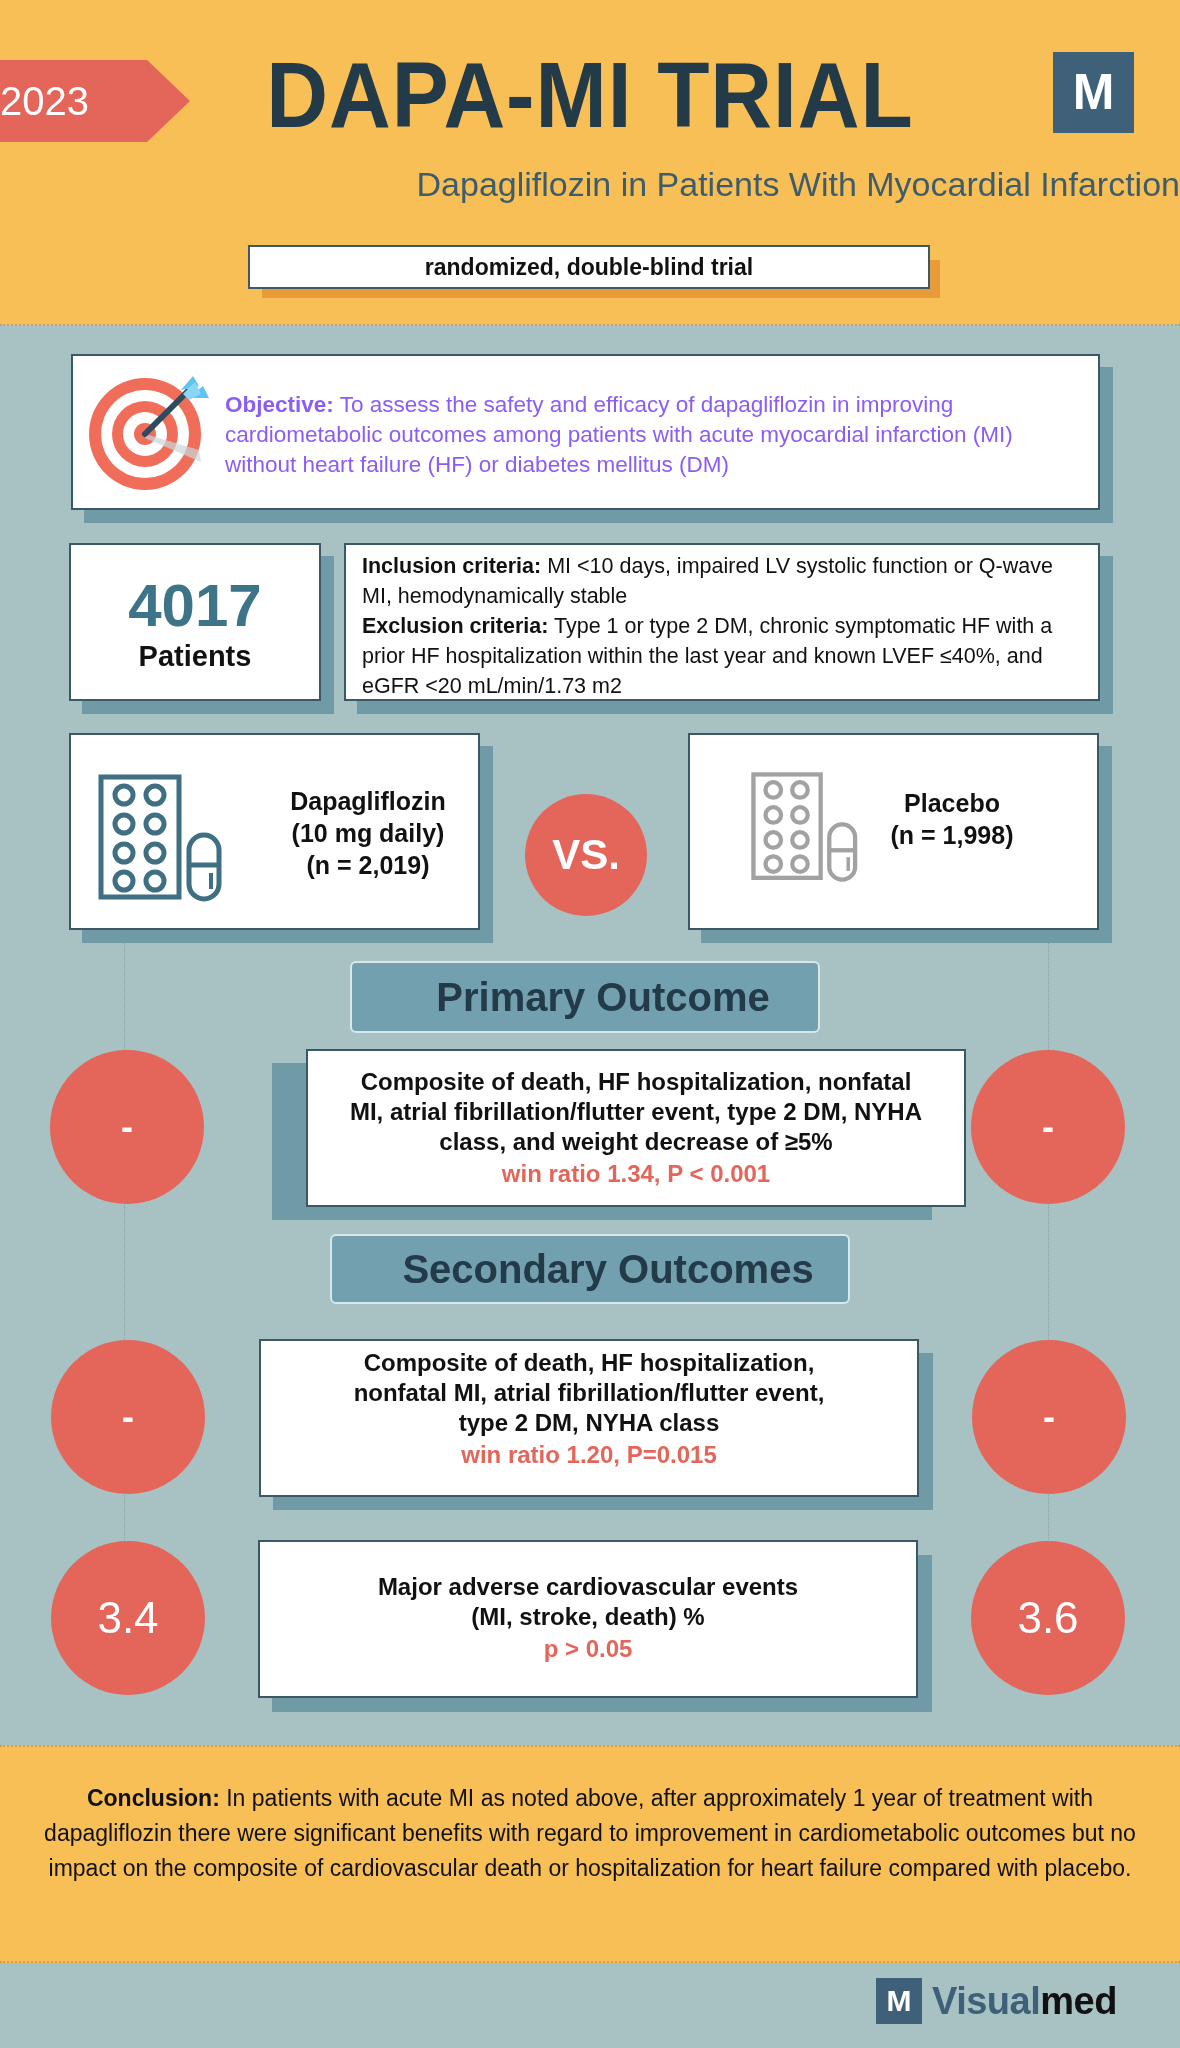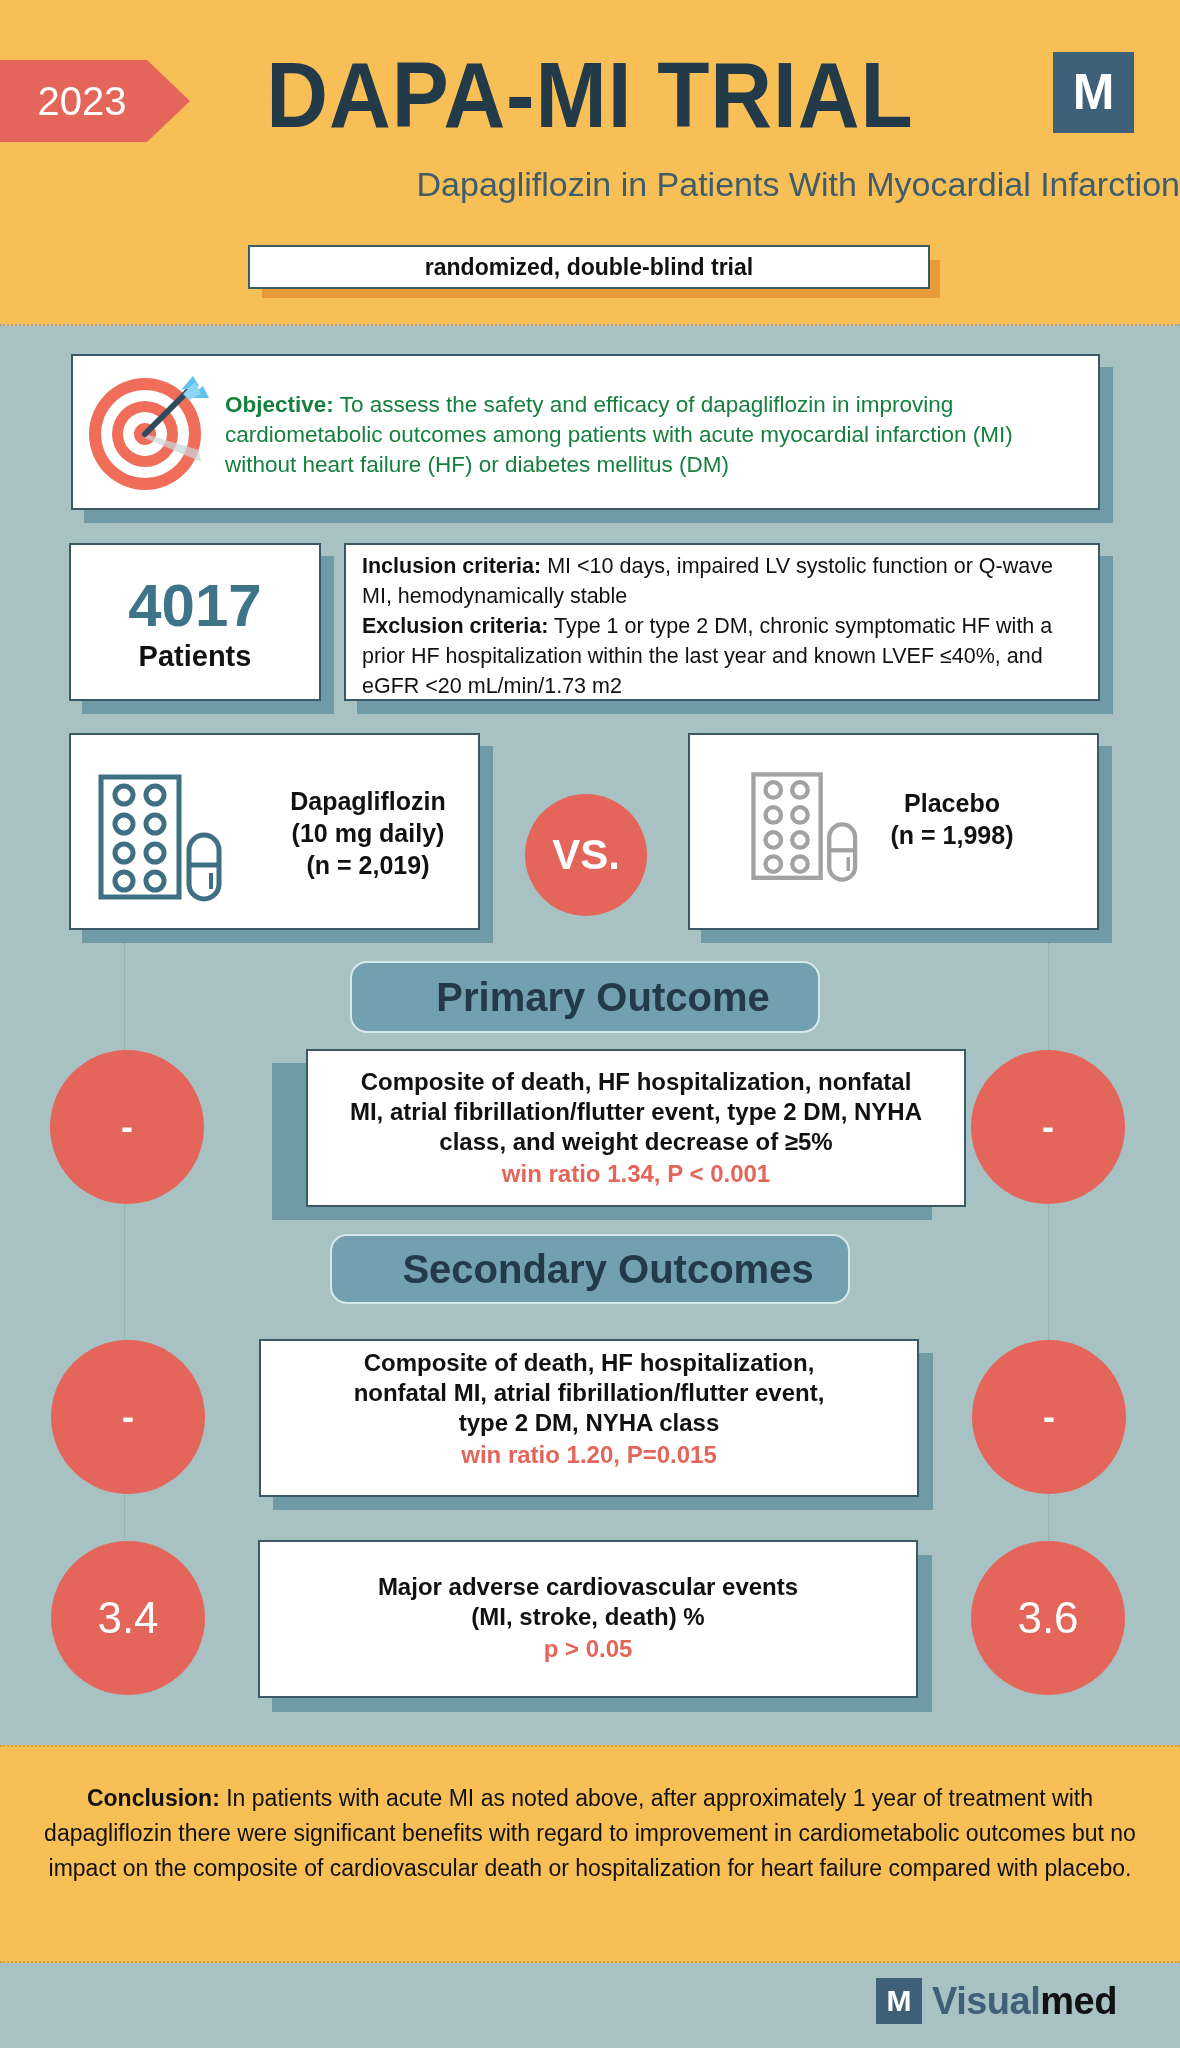--- a/index.html
+++ b/index.html
@@ -2,55 +2,55 @@
 <html><head>
 <meta charset="utf-8">
 <style>
   * { box-sizing: border-box; margin: 0; padding: 0; }
   html, body { width: 1180px; height: 2048px; background: #a8c2c4; font-family: "Liberation Sans", "DejaVu Sans", sans-serif; color: #111; overflow: hidden; }
   .page { position: relative; width: 1180px; height: 2048px; }
 
   
   .header { position: absolute; left: 0; top: 0; width: 1180px; height: 326px; background: #f8bf57; border-bottom: 2px dotted #9aa9a8; }
   .year-tag { position: absolute; left: 0; top: 60px; width: 190px; height: 82px; background: #e4655a; clip-path: polygon(0 0, 147px 0, 190px 50%, 147px 100%, 0 100%); }
-  .year-tag span { position: absolute; left: 12px; width: 140px; top: 0; line-height: 82px; text-align: center; color: #fff; font-size: 40px; }
+  .year-tag span { position: absolute; left: 0; width: 140px; top: 0; line-height: 82px; text-align: left; color: #fff; font-size: 40px; }
   .title { position: absolute; left: 200px; top: 40px; width: 780px; text-align: center; font-size: 92px; font-weight: bold; color: #233a48; letter-spacing: 1px; line-height: 110px; transform: scaleX(0.93); transform-origin: center; }
   .logo-box { position: absolute; left: 1053px; top: 52px; width: 81px; height: 81px; background: #3f6079; }
   .logo-box span { display: block; text-align: center; color: #fff; font-weight: bold; font-size: 50px; line-height: 81px; }
   .subtitle { position: absolute; left: 0; top: 165px; width: 1180px; text-align: right; font-size: 34px; color: #3e5c6a; }
   .design-box-shadow { position: absolute; left: 262px; top: 260px; width: 678px; height: 38px; background: #e79b3a; }
   .design-box { position: absolute; left: 248px; top: 245px; width: 682px; height: 44px; background: #fff; border: 2px solid #3a5a66; text-align: center; line-height: 40px; font-size: 23px; font-weight: bold; color: #111; }
 
   
   .card-shadow { position: absolute; background: #6f9aa6; }
   .card { position: absolute; background: #fff; border: 2px solid #3a5866; }
 
   .objective { left: 71px; top: 354px; width: 1029px; height: 156px; }
-  .objective-text { position: absolute; left: 152px; top: 34px; right: 18px; font-size: 22.5px; line-height: 30px; color: #15803d; }
+  .objective-text { position: absolute; left: 152px; top: 34px; right: 18px; font-size: 22.5px; line-height: 30px; color: #8b5cf6; }
   .target-icon { position: absolute; left: 16px; top: 16px; width: 124px; height: 124px; }
 
   .patients { left: 69px; top: 543px; width: 252px; height: 158px; text-align: center; }
   .patients .num { display: block; margin-top: 28px; font-size: 60px; font-weight: bold; color: #3d7488; line-height: 66px; }
   .patients .lbl { display: block; font-size: 29px; font-weight: bold; color: #111; line-height: 34px; }
 
   .criteria { left: 344px; top: 543px; width: 756px; height: 158px; padding: 6px 10px 0 16px; font-size: 21.5px; line-height: 30px; color: #111; }
   .bold { font-weight: bold; }
 
   .arm { top: 733px; width: 411px; height: 197px; }
   .arm-left { left: 69px; }
   .arm-right { left: 688px; }
   .arm-text { position: absolute; top: 50px; right: 0; width: 220px; text-align: center; font-size: 25px; font-weight: bold; line-height: 32px; color: #111; }
   .arm-right .arm-text { top: 52px; width: 210px; right: 40px; }
   .pill-icon { position: absolute; left: 26px; top: 38px; width: 130px; height: 130px; }
 
   .vs-circle { position: absolute; left: 525px; top: 794px; width: 122px; height: 122px; border-radius: 50%; background: #e4655a; color: #fff; font-size: 42px; font-weight: bold; text-align: center; line-height: 122px; }
 
   .vline { position: absolute; width: 0; border-left: 1.5px dotted #8aa0a3; }
 
-  .section-head { position: absolute; background: #72a0ae; border: 2px solid #d7e8ea; border-radius: 17px; text-align: center; color: #233a48; font-size: 40px; font-weight: bold; padding-left: 36px; }
+  .section-head { position: absolute; background: #72a0ae; border: 2px solid #d7e8ea; border-radius: 6px; text-align: center; color: #233a48; font-size: 40px; font-weight: bold; padding-left: 36px; }
 
   .outcome { left: 258px; width: 660px; text-align: center; }
   .outcome .desc { font-size: 24px; font-weight: bold; line-height: 30px; color: #111; }
   .outcome .stat { font-size: 24px; font-weight: bold; color: #e4655a; line-height: 34px; }
 
   .res-circle { position: absolute; width: 154px; height: 154px; border-radius: 50%; background: #e4655a; color: #fff; text-align: center; line-height: 154px; font-size: 44px; }
   .res-circle.dash { font-size: 36px; font-weight: bold; }
 
   
   .conclusion-band { position: absolute; left: 0; top: 1745px; width: 1180px; height: 218px; background: #f8bf57; border-top: 2px dotted #cfa24a; border-bottom: 2px dotted #cfa24a; }

